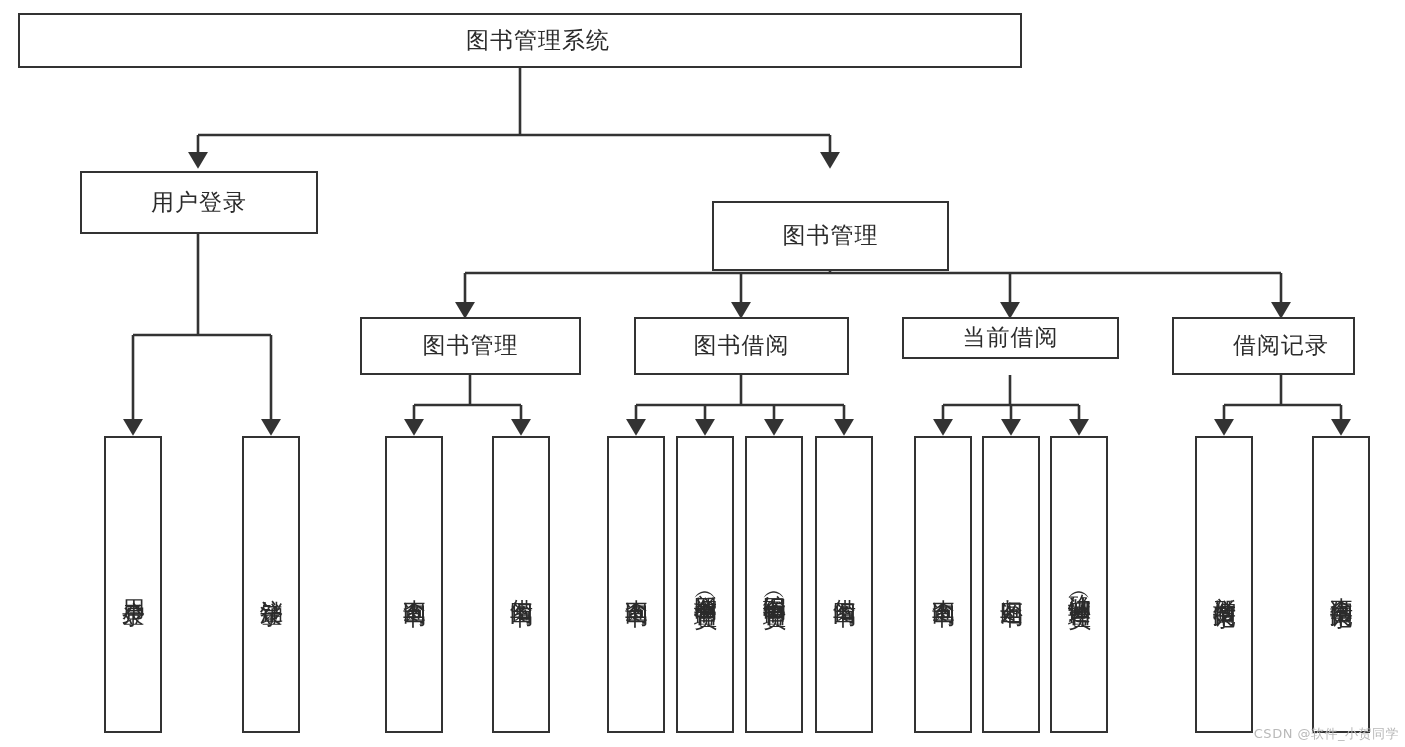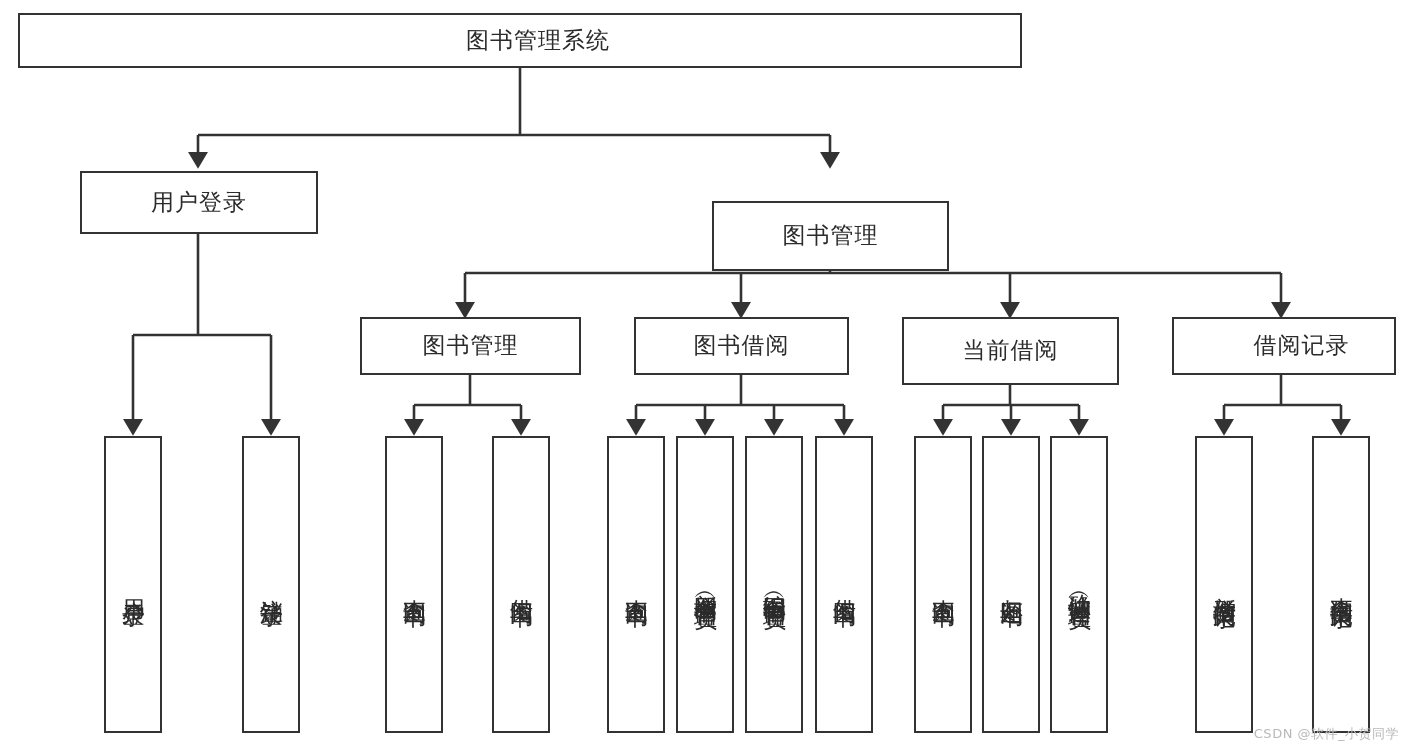--- a/index.html
+++ b/index.html
@@ -144,25 +144,25 @@
   </div>
 
   <div class="node horiz" style="left:360px; top:317px; width:221px; height:58px;">
     <span class="nlabel">图书管理</span>
   </div>
 
   <div class="node horiz" style="left:634px; top:317px; width:215px; height:58px;align-items:center;">
     <span class="nlabel">图书借阅</span>
   </div>
 
-  <div class="node horiz" style="left:902px; top:317px; width:217px; height:68px;text-align:center;">
+  <div class="node horiz" style="left:902px; top:317px; width:217px; height:42px;text-align:center;">
     <span class="nlabel">当前借阅</span>
   </div>
 
-  <div class="node horiz" style="left:1172px; top:317px; width:224px; height:58px;padding-left:35px;">
+  <div class="node horiz" style="left:1172px; top:317px; width:183px; height:58px;padding-left:35px;">
     <span class="nlabel">借阅记录</span>
   </div>
 
   <div class="node vert" style="left:104px; top:436px; width:58px; height:297px;">
     <span class="nlabel">用户登录</span>
   </div>
   <div class="node vert" style="left:242px; top:436px; width:58px; height:297px;">
     <span class="nlabel">注销登录</span>
   </div>
 

